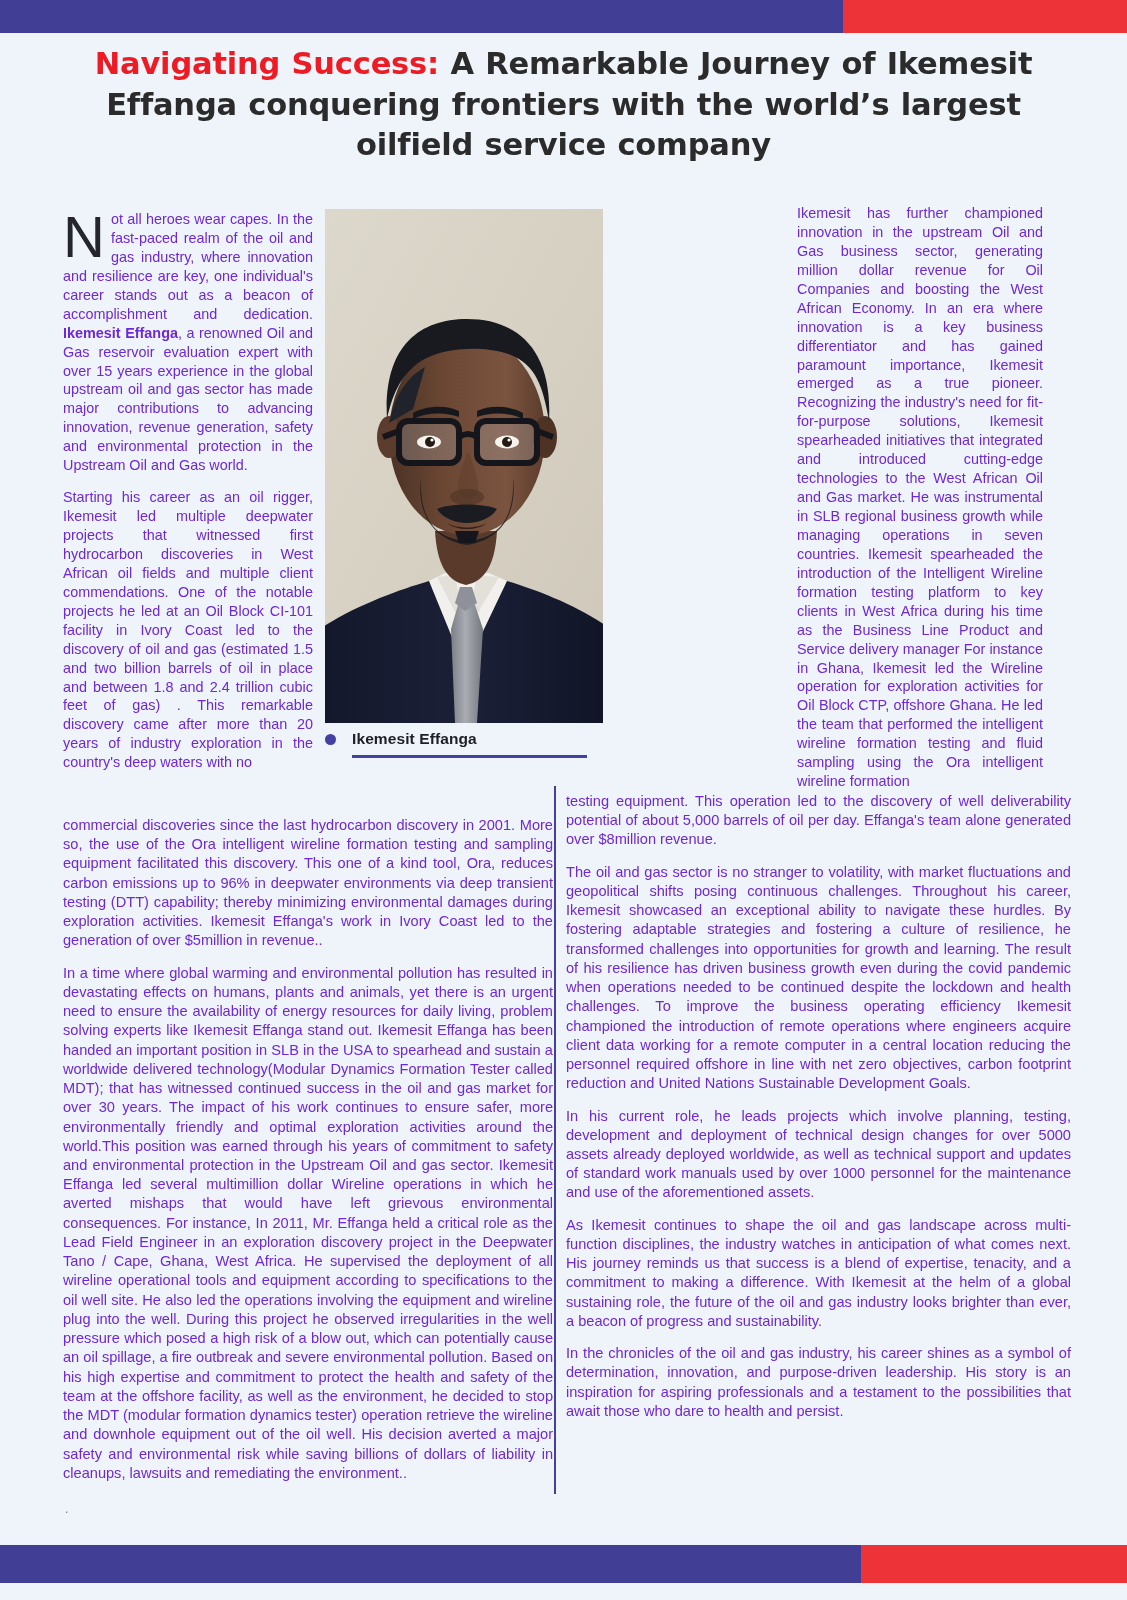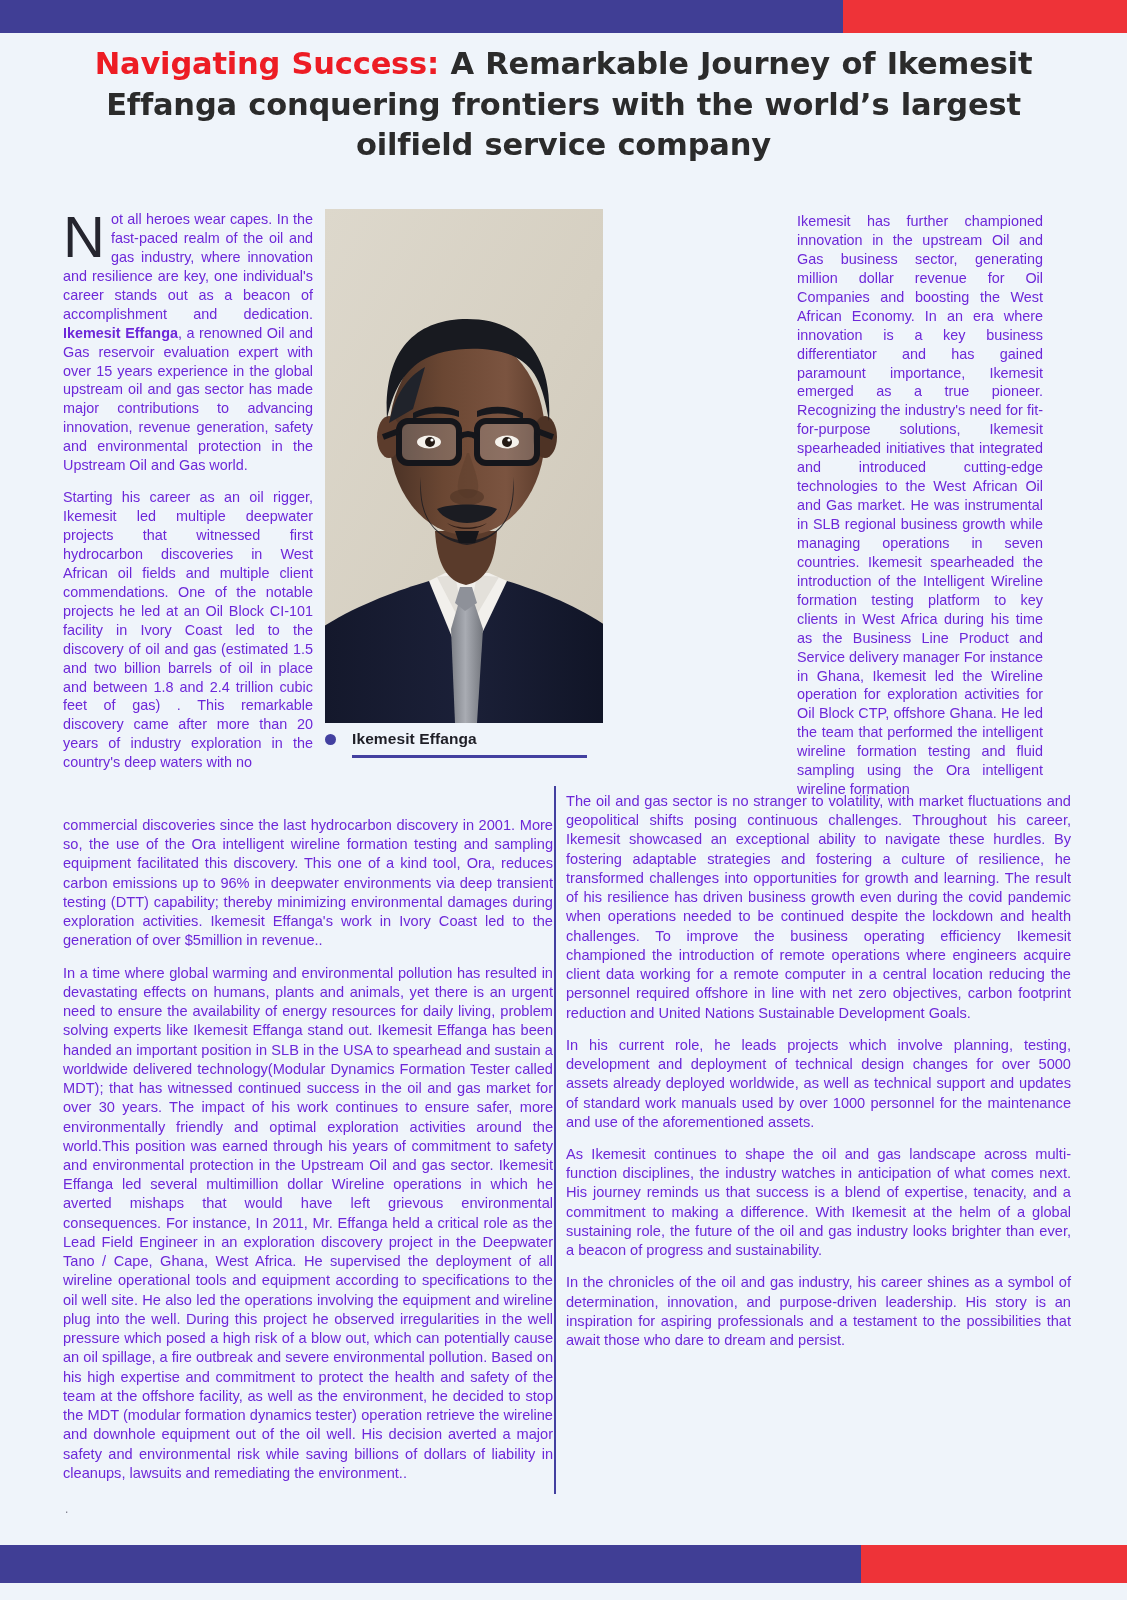--- a/index.html
+++ b/index.html
@@ -38,21 +38,21 @@
   }
   .headline .kicker { color:#ED1C24; }
 
   
   .sheet { position:absolute; top:0; left:0; width:1127px; height:1600px; }
 
   .col-left-top {
     position:absolute; left:63px; top:210px; width:250px;
   }
   .col-right-top {
-    position:absolute; left:797px; top:212px; width:246px;
+    position:absolute; left:797px; top:204px; width:246px;
   }
   .photo-box {
     position:absolute; left:325px; top:209px; width:278px; height:514px;
     overflow:hidden; background:#d9d3c8;
   }
   .caption-row {
     position:absolute; left:325px; top:730px; width:278px;
     display:flex; align-items:center; gap:16px;
   }
   .cap-bullet {
@@ -226,24 +226,25 @@
 
   <div class="vrule"></div>
 
   <div class="block-mid-left">
     <p class="body">commercial discoveries since the last hydrocarbon discovery in 2001. More so, the use of the Ora intelligent wireline formation testing and sampling equipment facilitated this discovery. This one of a kind tool, Ora, reduces carbon emissions up to 96% in deepwater environments via deep transient testing (DTT) capability; thereby minimizing environmental damages during exploration activities. Ikemesit Effanga's work in Ivory Coast led to the generation of over $5million in revenue..</p>
     <p class="body">In a time where global warming and environmental pollution has resulted in devastating effects on humans, plants and animals, yet there is an urgent need to ensure the availability of energy resources for daily living, problem solving experts like Ikemesit Effanga stand out. Ikemesit Effanga has been handed an important position in SLB in the USA  to spearhead and sustain a worldwide delivered technology(Modular Dynamics Formation Tester called MDT); that has witnessed continued success in the oil and gas market for over 30 years. The impact of his work continues to ensure safer, more environmentally friendly and optimal exploration activities around the world.This position was earned through his years of commitment to safety and environmental protection in the Upstream Oil and gas sector. Ikemesit Effanga led several multimillion dollar Wireline operations in which he averted mishaps that would have left grievous environmental consequences. For instance, In 2011, Mr. Effanga held a critical role as the Lead Field Engineer in an exploration discovery project in the Deepwater Tano / Cape, Ghana, West Africa. He supervised the deployment of all wireline operational tools and equipment according to specifications to the oil well site. He also led the operations involving the equipment and wireline plug into the well. During this project he observed irregularities in the well pressure which posed a high risk of a blow out, which can potentially cause an oil spillage, a fire outbreak and severe environmental pollution. Based on his high expertise and commitment to protect the health and safety of the team at the offshore facility, as well as the environment, he decided to stop the MDT (modular formation dynamics tester) operation  retrieve the wireline and downhole equipment out of the oil well. His decision averted a major safety and environmental risk while saving billions of dollars of liability in cleanups, lawsuits and remediating the environment..</p>
   </div>
   <div class="tiny-dot">.</div>
 
   <div class="block-mid-right">
+    <p class="body">testing equipment. This operation led to the discovery of well deliverability potential of about 5,000 barrels of oil per day. Effanga's team alone generated over $8million revenue.</p>
     <p class="body">The oil and gas sector is no stranger to volatility, with market fluctuations and geopolitical shifts posing continuous challenges. Throughout his career, Ikemesit showcased an exceptional ability to navigate these hurdles. By fostering adaptable strategies and fostering a culture of resilience, he transformed challenges into opportunities for growth and learning. The result of his resilience has driven business growth even during the covid pandemic when operations needed to be continued despite the lockdown and health challenges. To improve the business operating efficiency Ikemesit championed the introduction of remote operations where engineers acquire client data working for a remote computer in a central location reducing the personnel required offshore in line with net zero objectives, carbon footprint reduction and United Nations Sustainable Development Goals.</p>
     <p class="body">In his current role, he leads projects which involve planning, testing, development and deployment of technical design changes for over 5000 assets already deployed worldwide, as well as technical support and updates of standard work manuals used by over 1000 personnel for the maintenance and use of the aforementioned assets.</p>
     <p class="body">As Ikemesit continues to shape the oil and gas landscape across multi-function disciplines, the industry watches in anticipation of what comes next. His journey reminds us that success is a blend of expertise, tenacity, and a commitment to making a difference. With Ikemesit at the helm of a global sustaining role, the future of the oil and gas industry looks brighter than ever, a beacon of progress and sustainability.</p>
-    <p class="body">In the chronicles of the oil and gas industry, his career shines as a symbol of determination, innovation, and purpose-driven leadership. His story is an inspiration for aspiring professionals and a testament to the possibilities that await those who dare to dream and persist.</p>
+    <p class="body">In the chronicles of the oil and gas industry, his career shines as a symbol of determination, innovation, and purpose-driven leadership. His story is an inspiration for aspiring professionals and a testament to the possibilities that await those who dare to health and persist.</p>
   </div>
 
   <div class="brandbar bottom">
     <div class="bar-blue"></div>
     <div class="bar-red"></div>
   </div>
 
 </div>
 
 </body></html>

